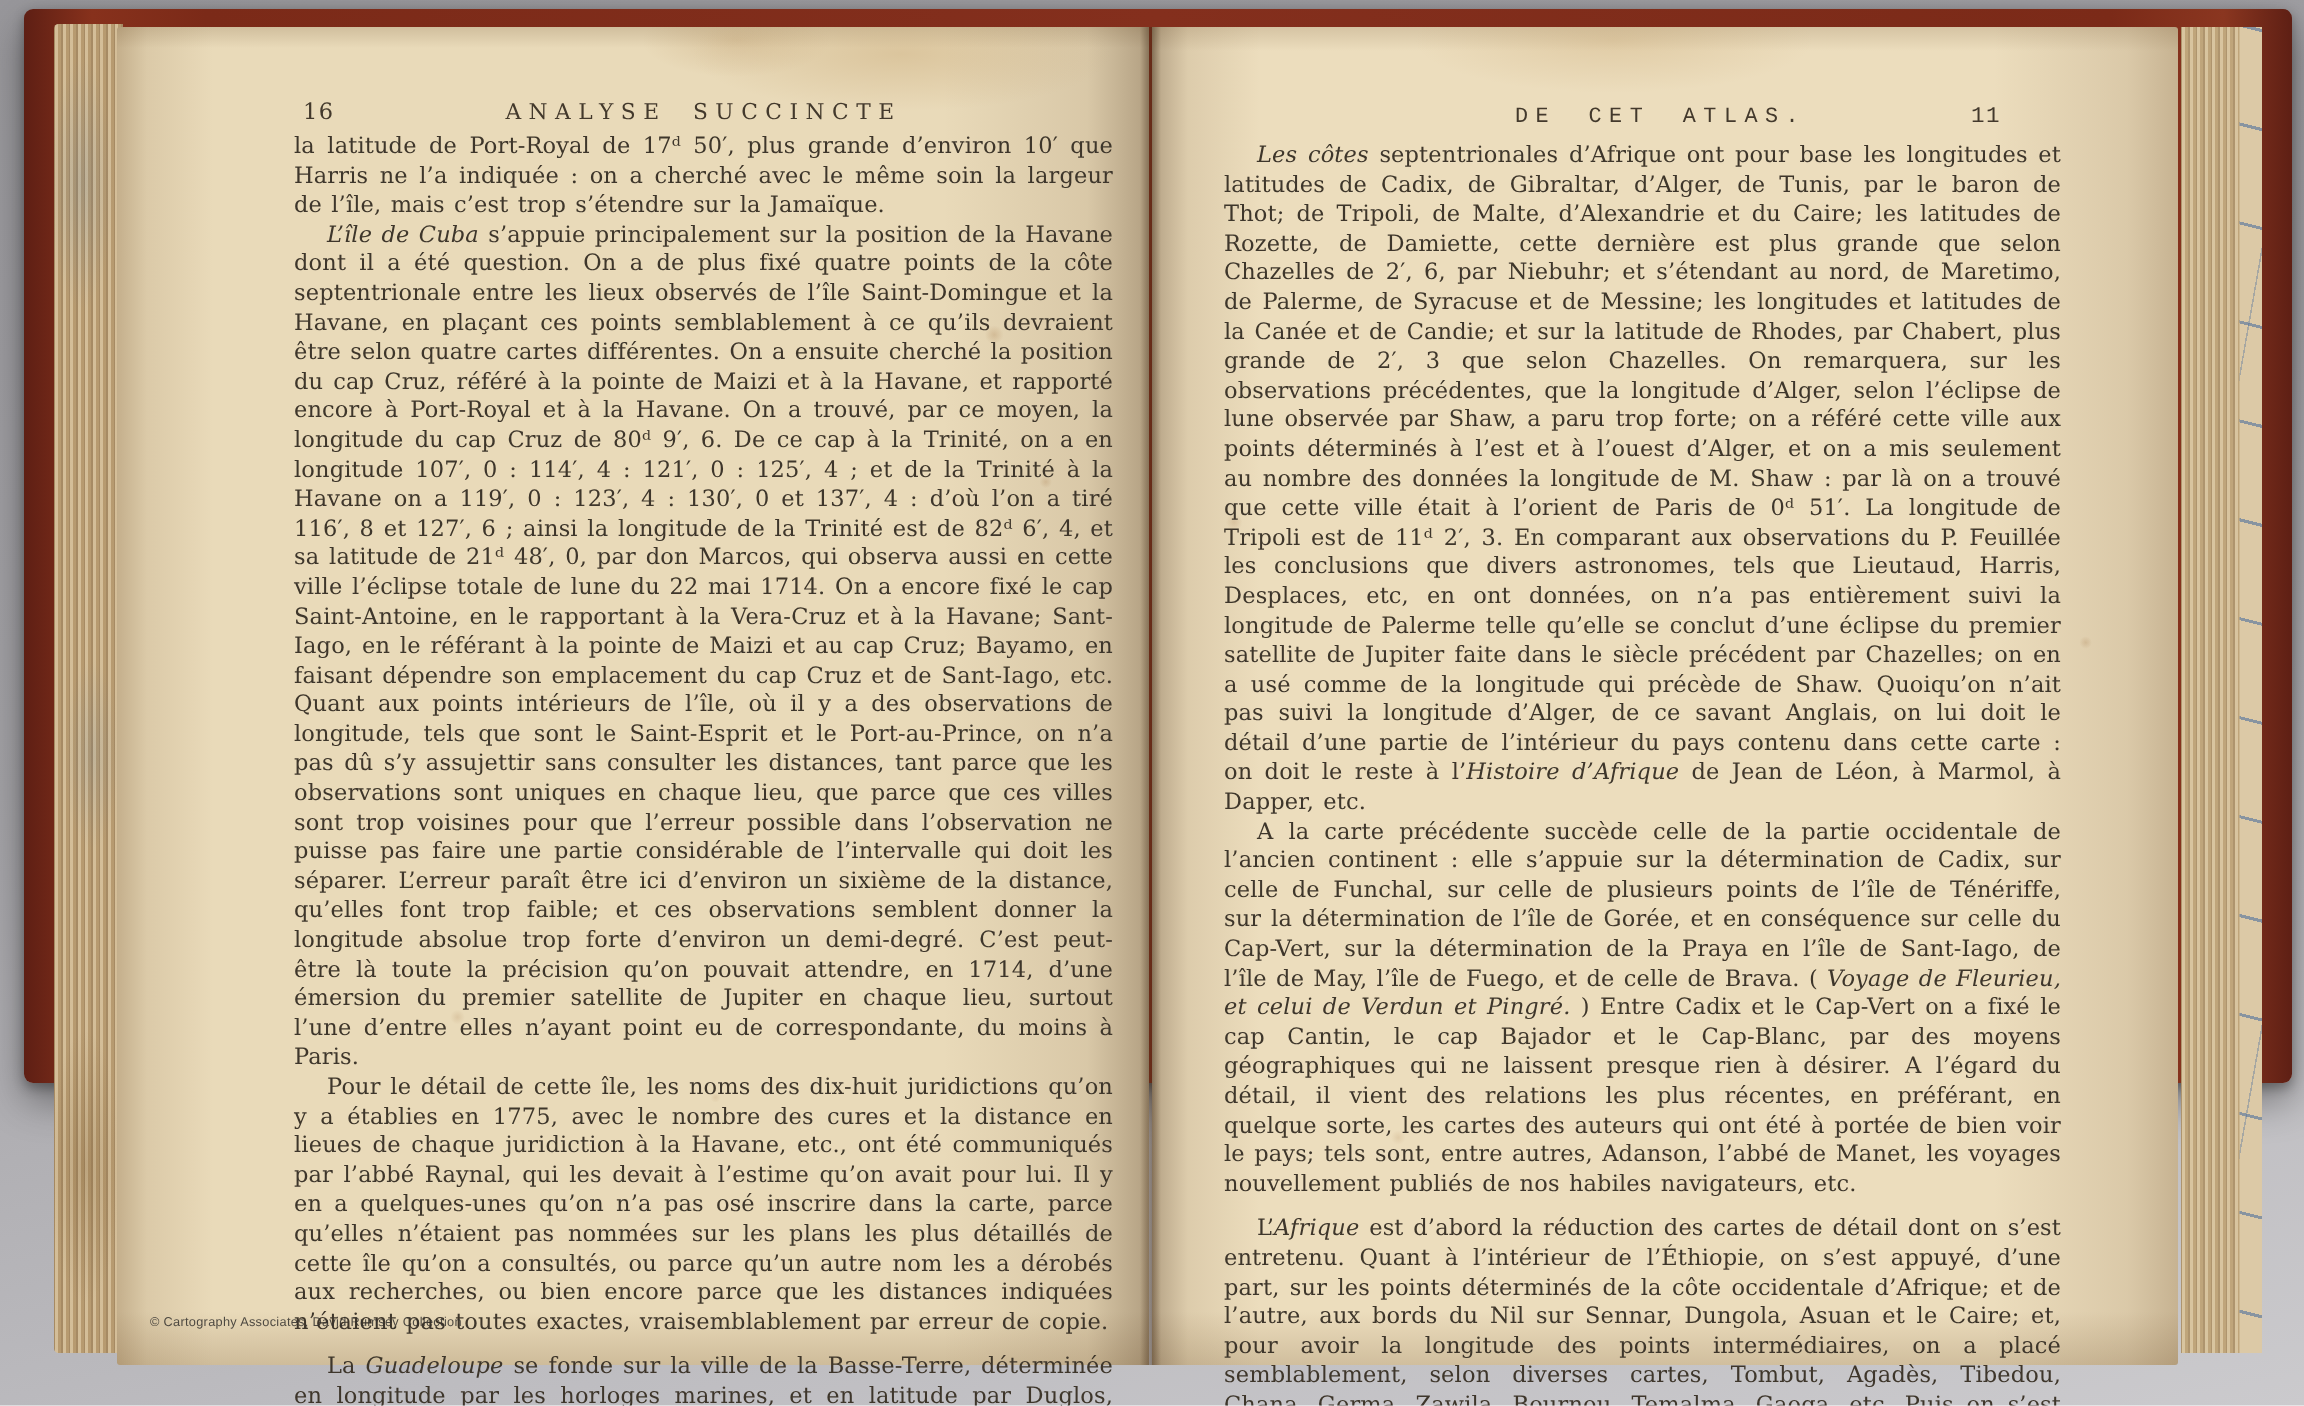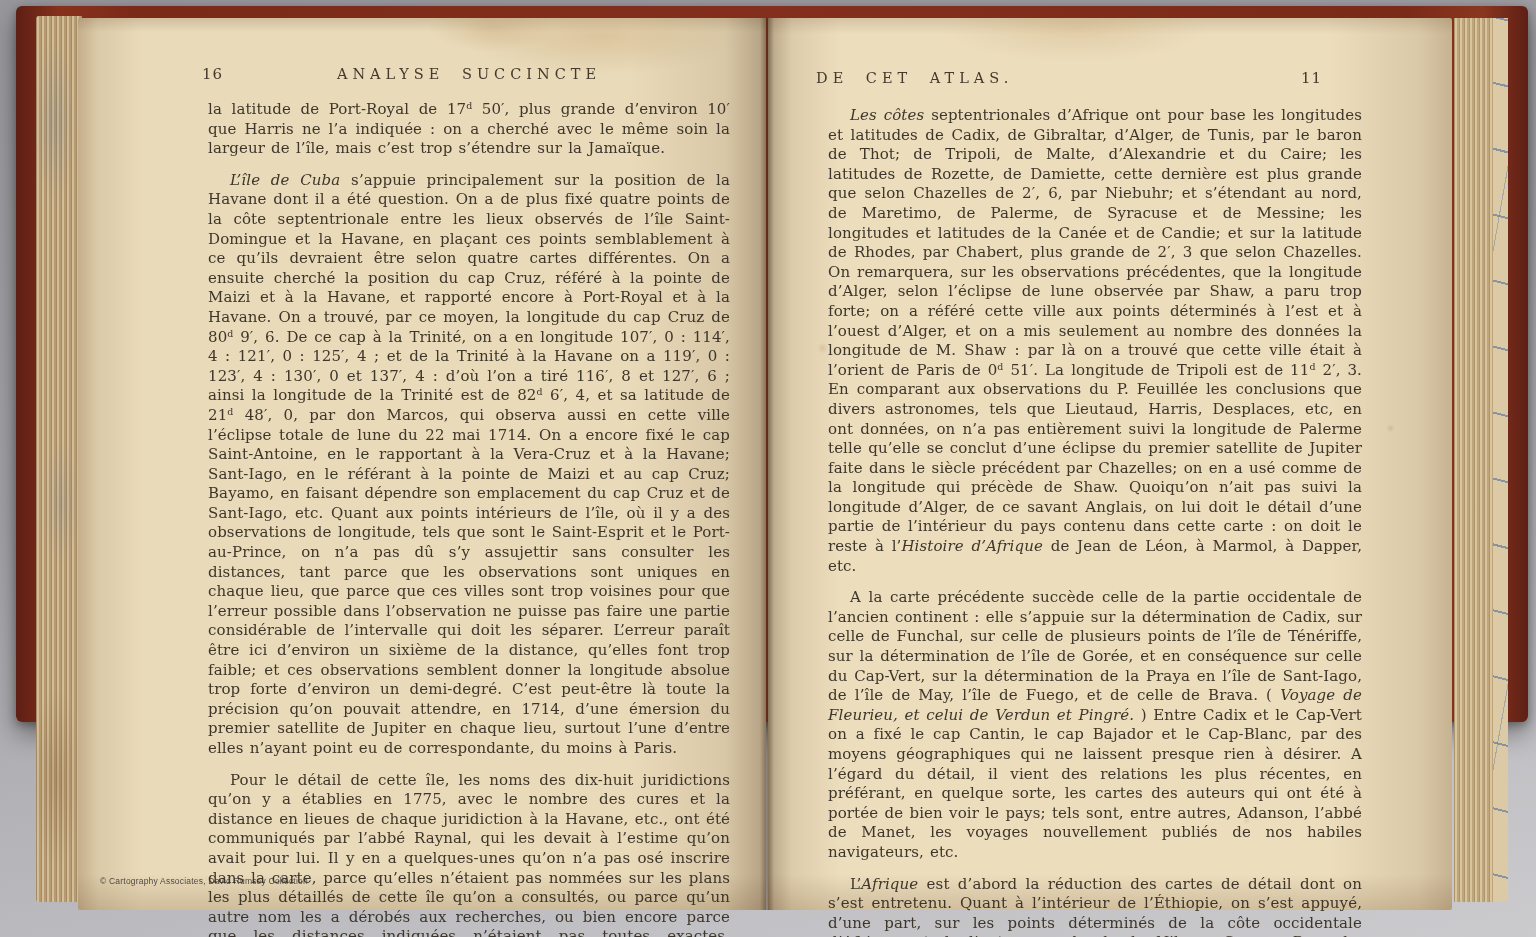--- a/index.html
+++ b/index.html
@@ -60,34 +60,34 @@
       radial-gradient(circle 5px at 70% 90%, rgba(152,102,52,.14), transparent 70%),
       linear-gradient(90deg, rgba(72,46,22,.34) 0, rgba(110,80,45,.12) 24px, rgba(0,0,0,0) 72px, rgba(0,0,0,0) 82%, rgba(112,80,44,.14) 95%, rgba(112,80,44,.30) 100%),
       linear-gradient(180deg, rgba(110,80,45,.18) 0, rgba(0,0,0,0) 16px, rgba(0,0,0,0) 96%, rgba(110,80,45,.22) 100%);
   }
   .gutter{
     position:absolute;left:744px;top:12px;width:14px;height:892px;
     background:linear-gradient(90deg, rgba(60,38,18,0) 0, rgba(60,38,18,.30) 35%, rgba(60,38,18,.42) 55%, rgba(60,38,18,0) 100%);
   }
   .head-row{position:absolute;height:22px;}
   .page-left .head-row{left:118px;top:46px;width:546px;text-align:center;}
-  .page-right .head-row{left:48px;top:50px;width:558px;}
+  .page-right .head-row{left:60px;top:50px;width:558px;text-align:center;font-family:Liberation Mono, monospace;}
   .running-head{
     display:inline-block;font-size:14.5px;letter-spacing:5px;color:#43392c;word-spacing:8px;
   }
   .pagenum{position:absolute;top:1px;font-size:15px;letter-spacing:1px;color:#43392c;}
   .page-left .pagenum{left:6px;}
   .page-right .pagenum{right:52px;}
   .textblock{
     position:absolute;color:#3e362b;font-size:15px;line-height:19.6px;
     text-align:justify;word-spacing:1.3px;letter-spacing:.1px;hyphens:auto;
   }
   .page-left .textblock{left:118px;top:70px;width:546px;}
   .page-right .textblock{left:48px;top:76px;width:558px;}
-  .textblock p{margin:12px;}
+  .textblock p{margin:0;}
   .textblock p.indent{text-indent:22px;}
   .textblock p.gap{margin-top:10px;}
   .textblock i{}
   .credit{
     position:absolute;left:100px;top:876px;
     font-family:Liberation Sans, sans-serif;font-size:8.5px;color:#33312e;opacity:.85;
     letter-spacing:.2px;white-space:nowrap;
   }
 </style>
 </head>

